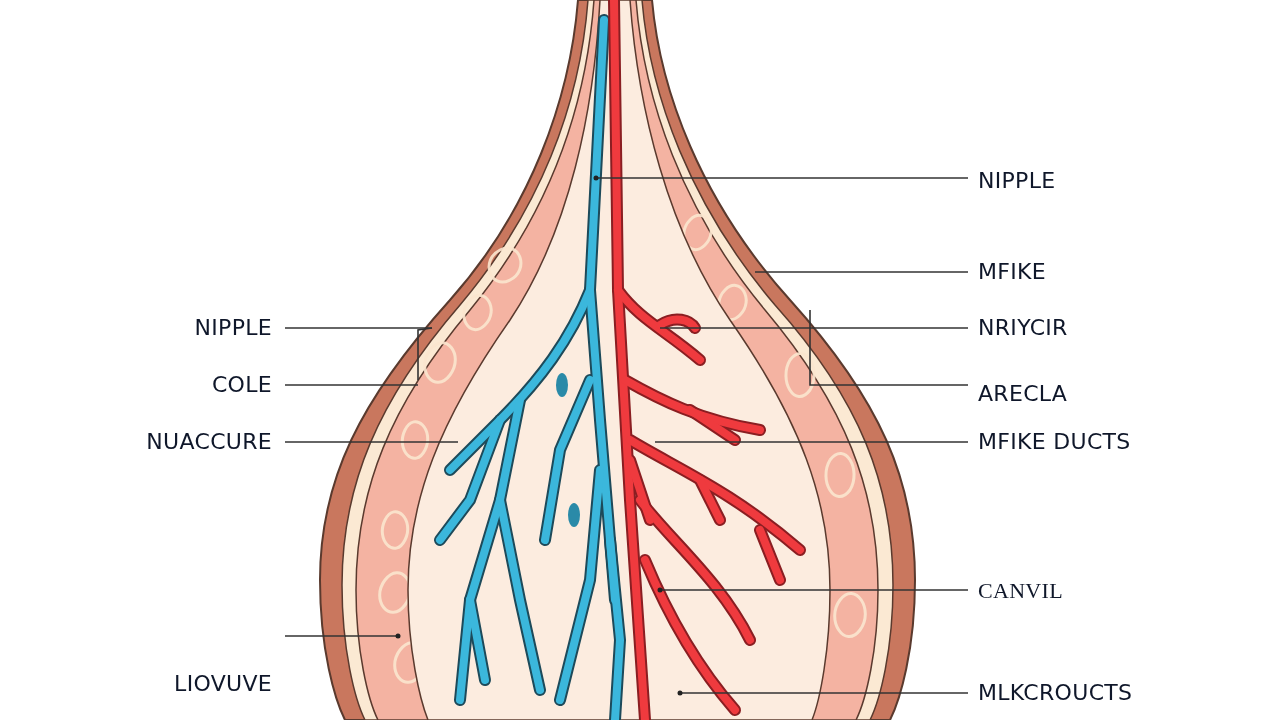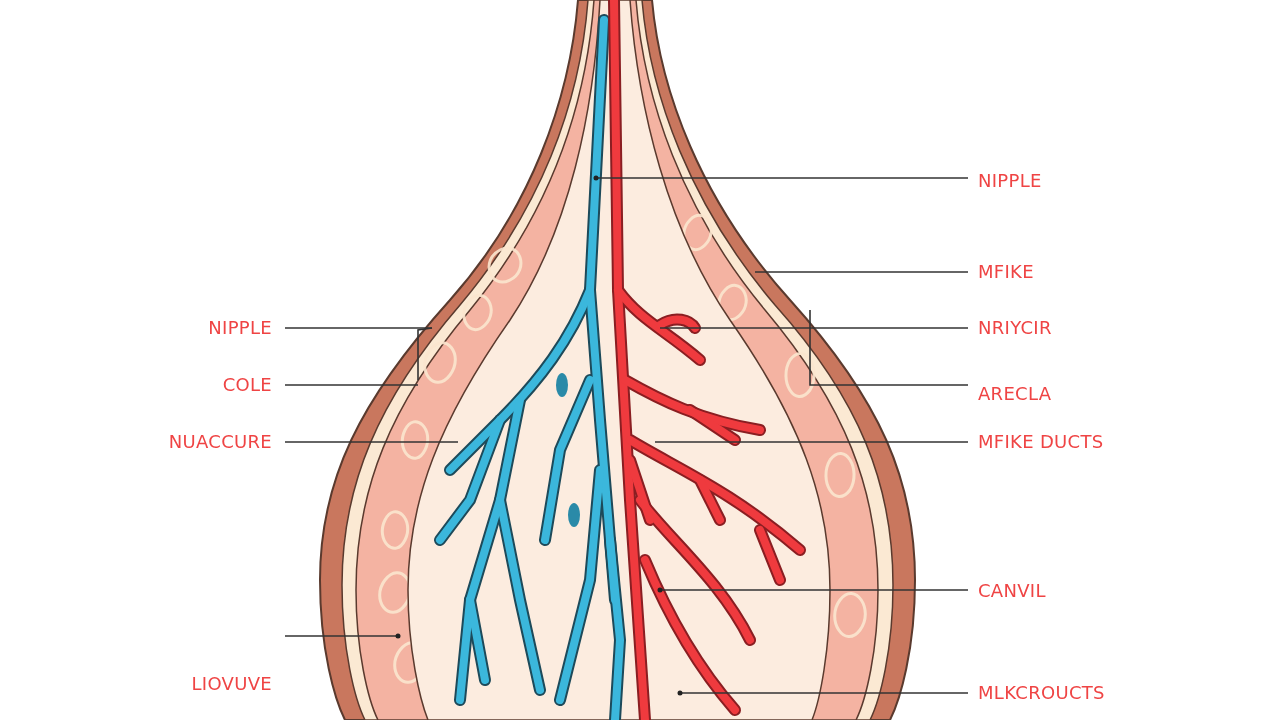--- a/index.html
+++ b/index.html
@@ -1,18 +1,18 @@
 <!DOCTYPE html>
 <html><head>
 <meta charset="utf-8">
 <style>
   html, body { margin:0; padding:0; background:#ffffff; }
   body { width:1280px; height:720px; overflow:hidden; position:relative; font-family:"DejaVu Sans", sans-serif; }
   #stage { position:absolute; left:0; top:0; width:1280px; height:720px; }
-  .label { position:absolute; font-size:18px; color:#ef4444; letter-spacing:0.3px; white-space:nowrap; line-height:20px; }
+  .label { position:absolute; font-size:22px; color:#0f172a; letter-spacing:0.3px; white-space:nowrap; line-height:20px; }
   .label.left { text-align:right; }
 </style>
 </head>
 <body>
 
 <div id="stage">
   <svg width="1280" height="720" viewBox="0 0 1280 720">
 
     <path d="M578,0 L652,0 C660,90 700,200 790,300 C880,400 915,480 915,580 C915,650 900,700 890,720 L345,720 C335,700 320,650 320,580 C320,480 360,400 450,300 C530,210 570,100 578,0 Z" fill="#c9775e" stroke="#5a3a2e" stroke-width="2"></path>
 
@@ -118,15 +118,15 @@
   <div class="label left" style="right:1008px; top:375px;">COLE</div>
   <div class="label left" style="right:1008px; top:432px;">NUACCURE</div>
   <div class="label left" style="right:1008px; top:626px;margin-top:48px;">LIOVUVE</div>
 
   
   <div class="label" style="left:978px; top:171px;">NIPPLE</div>
   <div class="label" style="left:978px; top:262px;">MFIKE</div>
   <div class="label" style="left:978px; top:318px;">NRIYCIR</div>
   <div class="label" style="left:978px; top:384px;">ARECLA</div>
   <div class="label" style="left:978px; top:432px;">MFIKE DUCTS</div>
-  <div class="label" style="left:978px; top:581px;">CANVIL</div>
+  <div class="label" style="left:978px; top:581px;font-family:Liberation Serif, serif;">CANVIL</div>
   <div class="label" style="left:978px; top:683px;">MLKCROUCTS</div>
 </div>
 
 </body></html>

